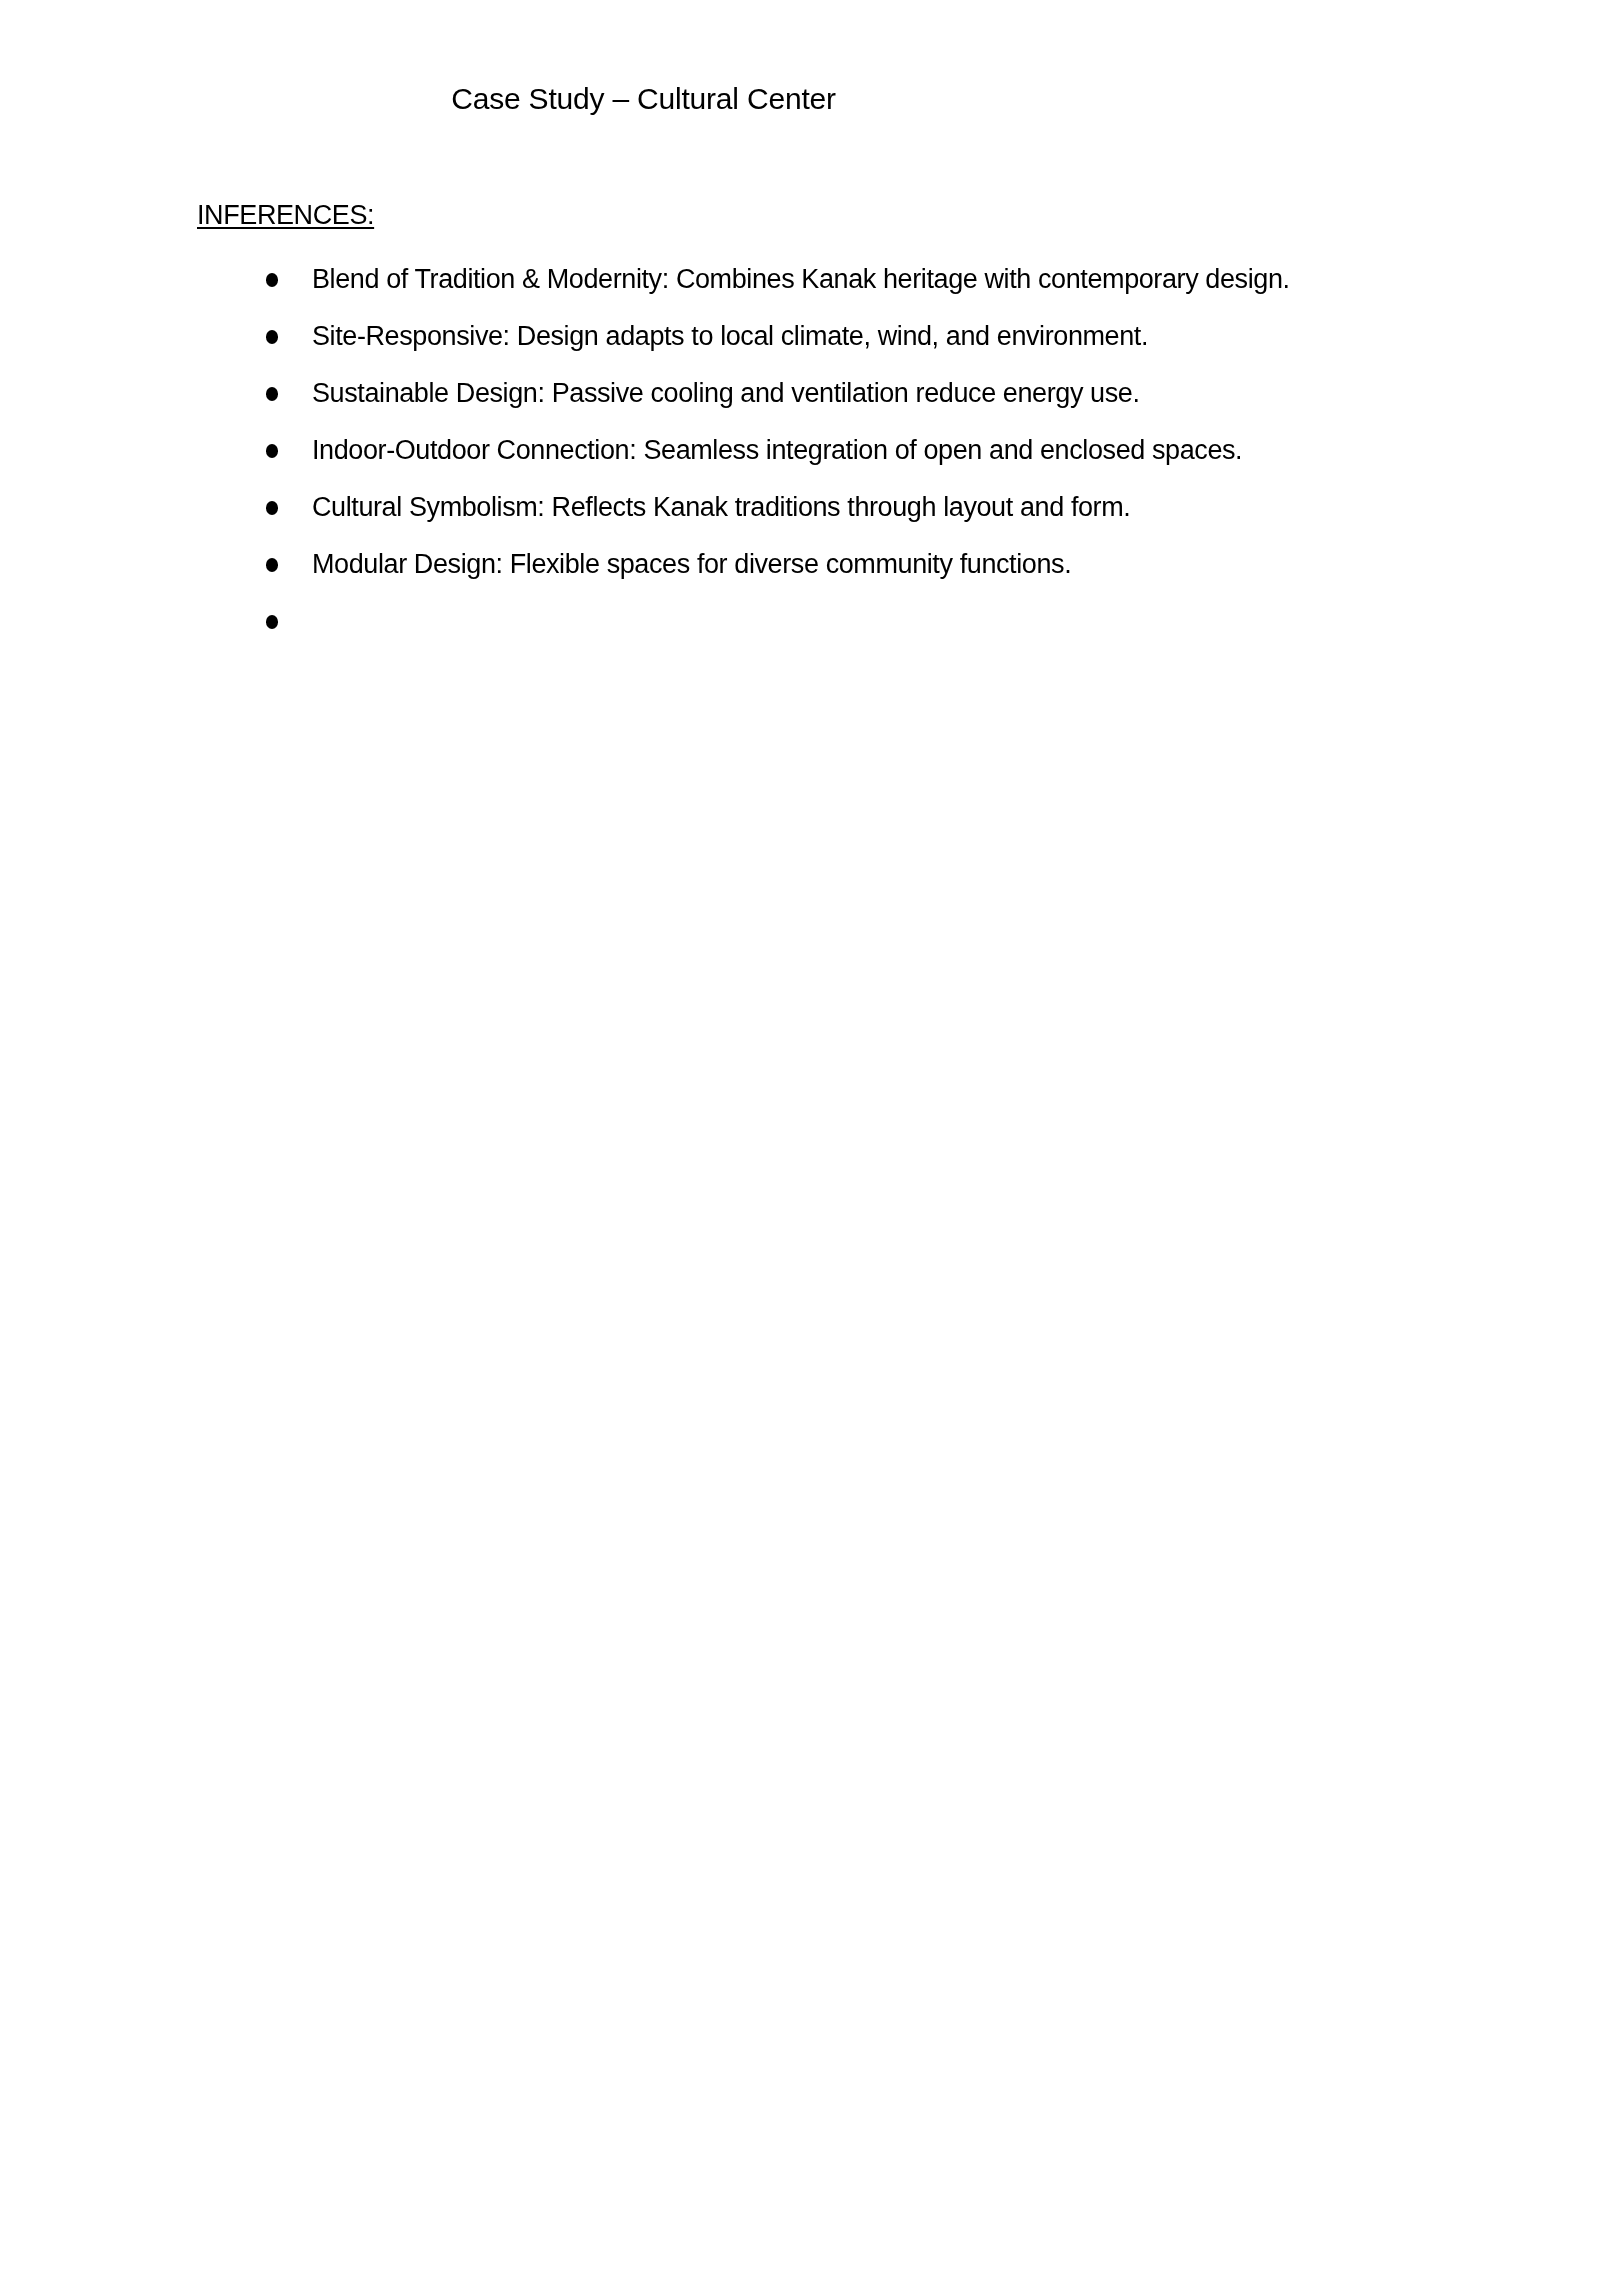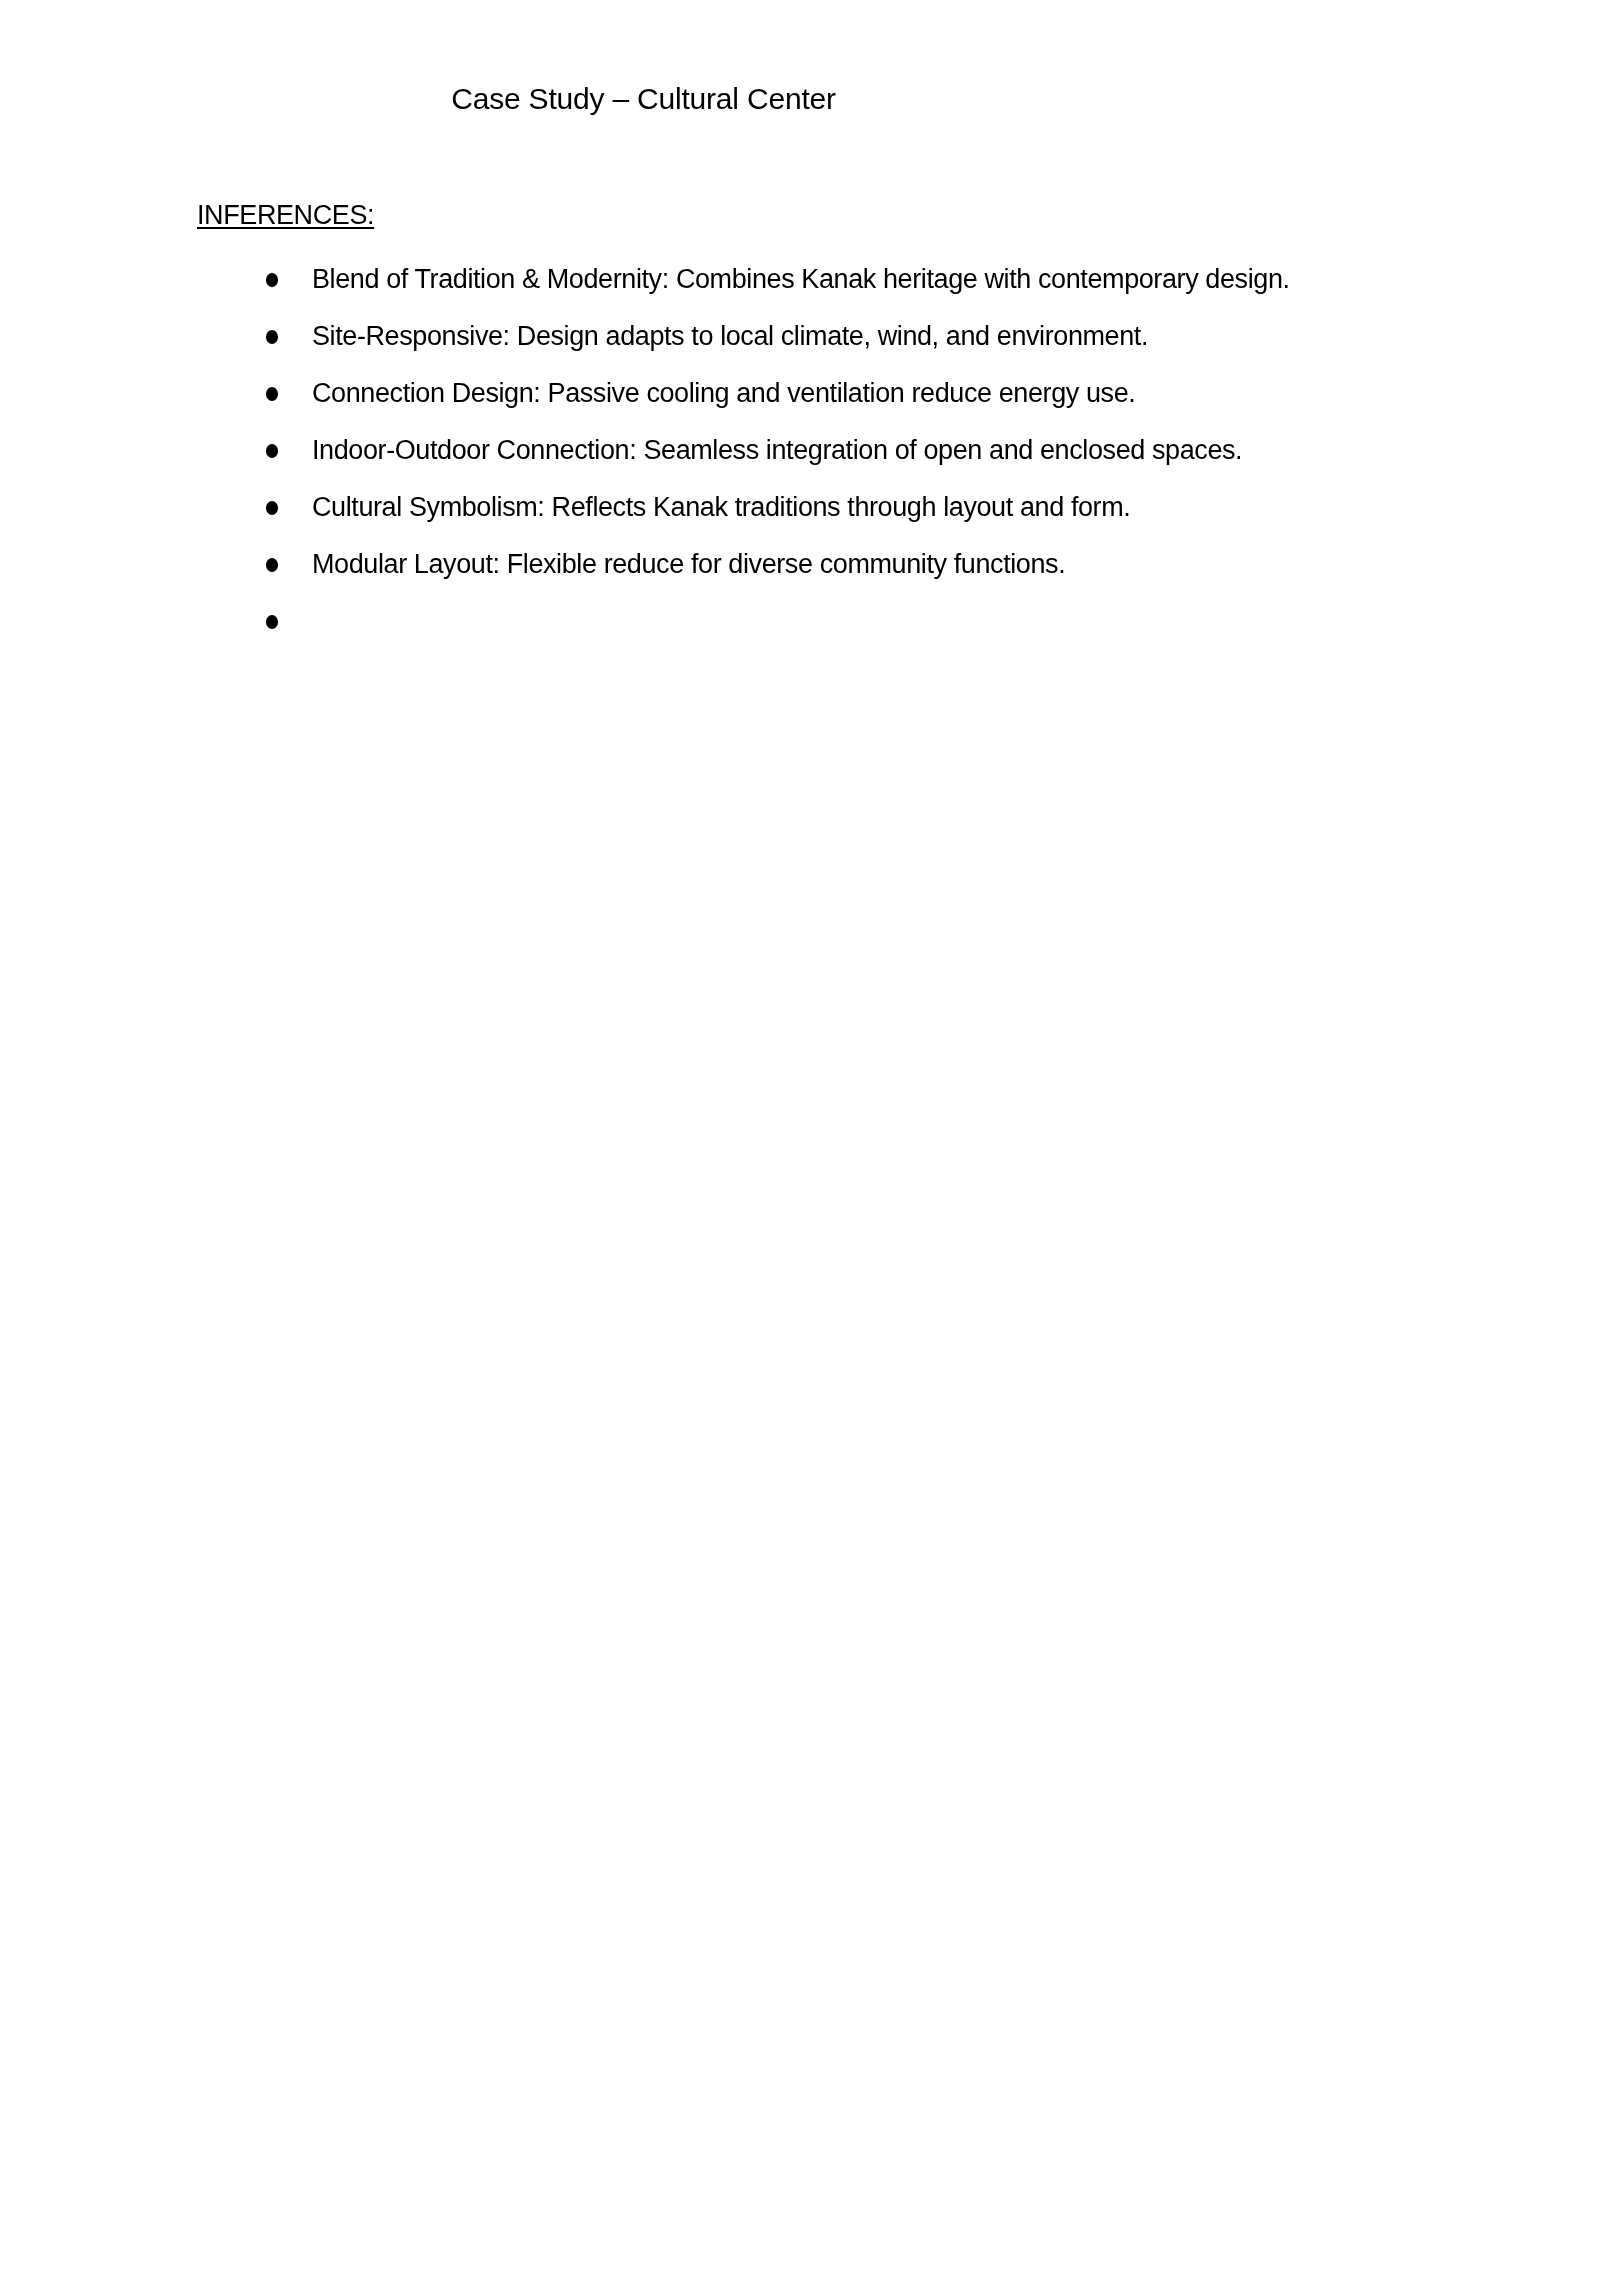--- a/index.html
+++ b/index.html
@@ -80,31 +80,31 @@
   <li class="bullet-item">
     <span class="bullet-dot"></span>
     <span class="bullet-text">Blend of Tradition &amp; Modernity: Combines Kanak heritage with contemporary design.</span>
   </li>
   <li class="bullet-item">
     <span class="bullet-dot"></span>
     <span class="bullet-text">Site-Responsive: Design adapts to local climate, wind, and environment.</span>
   </li>
   <li class="bullet-item">
     <span class="bullet-dot"></span>
-    <span class="bullet-text">Connection Design: Passive cooling and ventilation reduce energy use.</span>
+    <span class="bullet-text">Sustainable Design: Passive cooling and ventilation reduce energy use.</span>
   </li>
   <li class="bullet-item">
     <span class="bullet-dot"></span>
     <span class="bullet-text">Indoor-Outdoor Connection: Seamless integration of open and enclosed spaces.</span>
   </li>
   <li class="bullet-item">
     <span class="bullet-dot"></span>
     <span class="bullet-text">Cultural Symbolism: Reflects Kanak traditions through layout and form.</span>
   </li>
   <li class="bullet-item">
     <span class="bullet-dot"></span>
-    <span class="bullet-text">Modular Layout: Flexible reduce for diverse community functions.</span>
+    <span class="bullet-text">Modular Design: Flexible spaces for diverse community functions.</span>
   </li>
   <li class="bullet-item">
     <span class="bullet-dot"></span>
   </li>
 </ul>
 
 
 </body></html>

